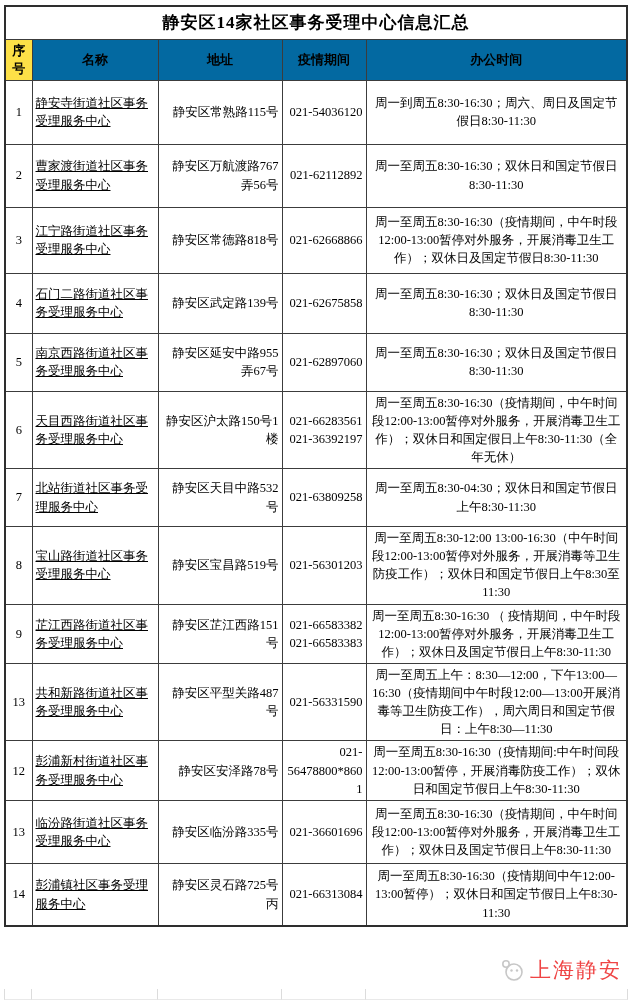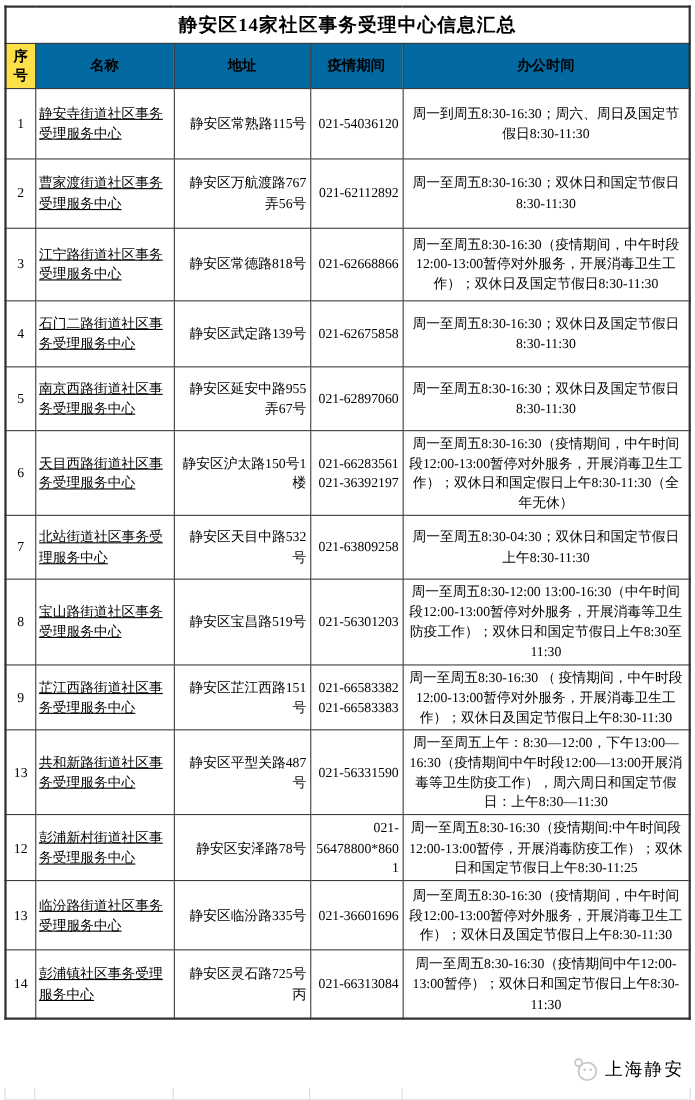--- a/index.html
+++ b/index.html
@@ -75,22 +75,22 @@
     border-left:1px solid #dcdcdc;
     border-bottom:1px solid #e9e9e9;
     box-sizing:border-box;
   }
   .ghost-strip .g:last-child{border-right:1px solid #dcdcdc;}
   
   .watermark{
     position:absolute;
     right:10px;bottom:16px;
     display:flex;align-items:center;gap:4px;
-    color:#000000;
-    font-size:16px;
+    color:#ef4444;
+    font-size:21px;
     letter-spacing:2px;
     font-family:"Liberation Sans","DejaVu Sans",sans-serif;
     pointer-events:none;
   }
   .watermark svg{display:block;}
 </style>
 </head>
 <body>
 
 <div class="page">
@@ -208,21 +208,21 @@
           </td>
     <td class="c-hours">周一至周五上午：8:30—12:00，下午13:00—16:30（疫情期间中午时段12:00—13:00开展消毒等卫生防疫工作），周六周日和国定节假日：上午8:30—11:30</td>
   </tr>
         <tr>
     <td class="c-no">12</td>
     <td class="c-name">彭浦新村街道社区事务受理服务中心</td>
     <td class="c-addr">静安区安泽路78号</td>
     <td class="c-phone">
             <div>021-56478800*8601</div>
           </td>
-    <td class="c-hours">周一至周五8:30-16:30（疫情期间:中午时间段12:00-13:00暂停，开展消毒防疫工作）；双休日和国定节假日上午8:30-11:25</td>
+    <td class="c-hours">周一至周五8:30-16:30（疫情期间:中午时间段12:00-13:00暂停，开展消毒防疫工作）；双休日和国定节假日上午8:30-11:30</td>
   </tr>
         <tr>
     <td class="c-no">13</td>
     <td class="c-name">临汾路街道社区事务受理服务中心</td>
     <td class="c-addr">静安区临汾路335号</td>
     <td class="c-phone">
             <div>021-36601696</div>
           </td>
     <td class="c-hours">周一至周五8:30-16:30（疫情期间，中午时间段12:00-13:00暂停对外服务，开展消毒卫生工作）；双休日及国定节假日上午8:30-11:30</td>
   </tr>

